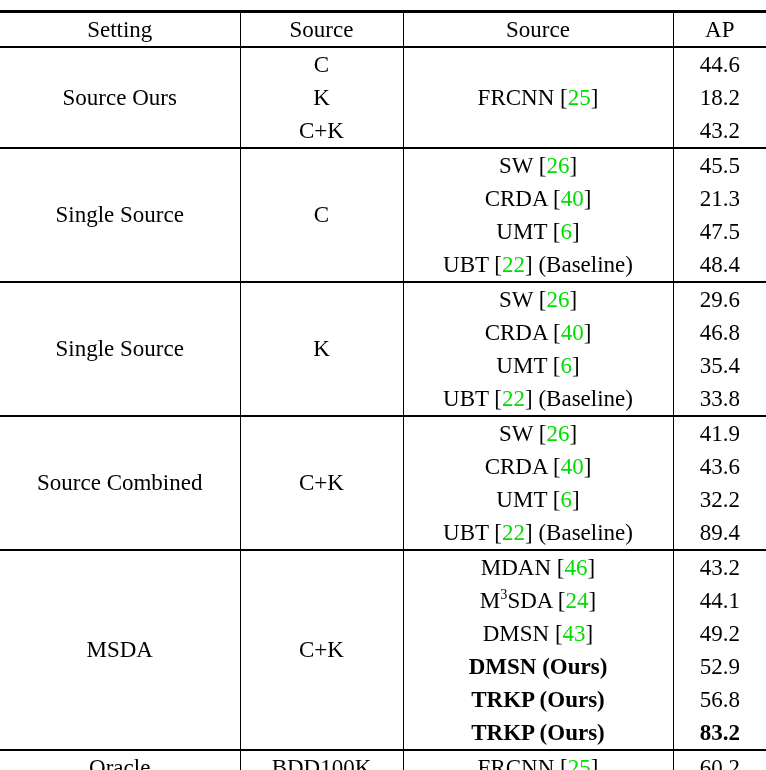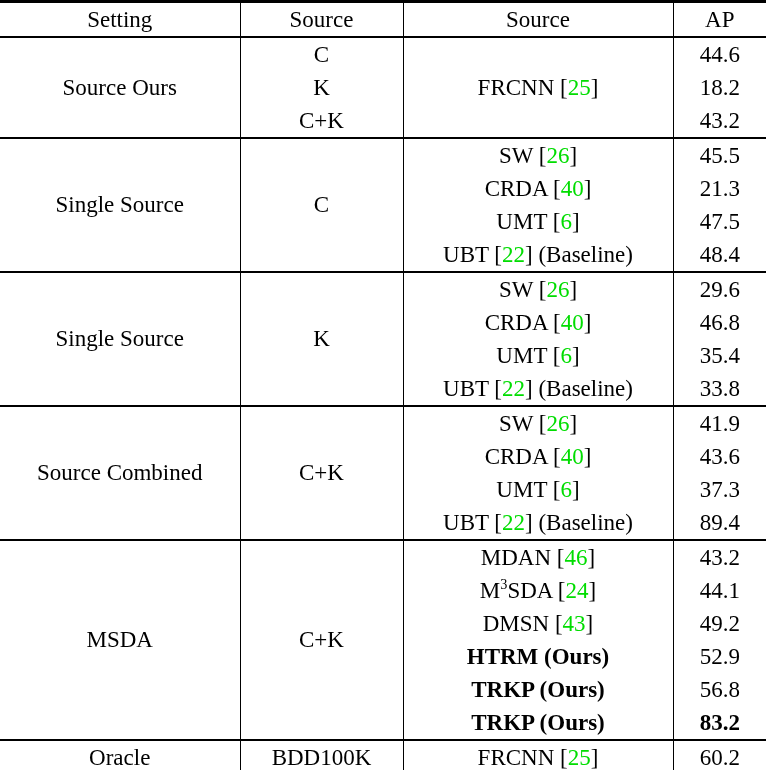--- a/index.html
+++ b/index.html
@@ -5,21 +5,21 @@
   html, body {
     margin: 0;
     padding: 0;
     background: #ffffff;
   }
   .page {
     width: 766px;
     height: 770px;
     background: #ffffff;
     box-sizing: border-box;
-    padding-top: 0;
+    padding-top: 10px;
     overflow: hidden;
     font-family: "Liberation Serif", "DejaVu Serif", serif;
   }
   table.results {
     border-collapse: collapse;
     width: 766px;
     table-layout: fixed;
     font-size: 23px;
     color: #000000;
     border-top: 3px solid #000000;
@@ -138,21 +138,21 @@
           <td rowspan="4" class="vline">C+K</td>
           <td class="vline"><span>SW [</span><span class="green">26</span><span>]</span></td>
           <td>41.9</td>
         </tr>
         <tr>
           <td class="vline"><span>CRDA [</span><span class="green">40</span><span>]</span></td>
           <td>43.6</td>
         </tr>
         <tr>
           <td class="vline"><span>UMT [</span><span class="green">6</span><span>]</span></td>
-          <td>37.3</td>
+          <td>32.2</td>
         </tr>
         <tr>
           <td class="vline"><span>UBT [</span><span class="green">22</span><span>] (Baseline)</span></td>
           <td>89.4</td>
         </tr>
       </tbody>
       <tbody class="group">
         <tr>
           <td rowspan="6" class="vline">MSDA</td>
           <td rowspan="6" class="vline">C+K</td>
@@ -161,21 +161,21 @@
         </tr>
         <tr>
           <td class="vline"><span>M</span><sup class="msup">3</sup><span>SDA [</span><span class="green">24</span><span>]</span></td>
           <td>44.1</td>
         </tr>
         <tr>
           <td class="vline"><span>DMSN [</span><span class="green">43</span><span>]</span></td>
           <td>49.2</td>
         </tr>
         <tr>
-          <td class="vline"><span class="bold">HTRM (Ours)</span></td>
+          <td class="vline"><span class="bold">DMSN (Ours)</span></td>
           <td>52.9</td>
         </tr>
         <tr>
           <td class="vline"><span class="bold">TRKP (Ours)</span></td>
           <td>56.8</td>
         </tr>
         <tr>
           <td class="vline"><span class="bold">TRKP (Ours)</span></td>
           <td class="bold">83.2</td>
         </tr>

